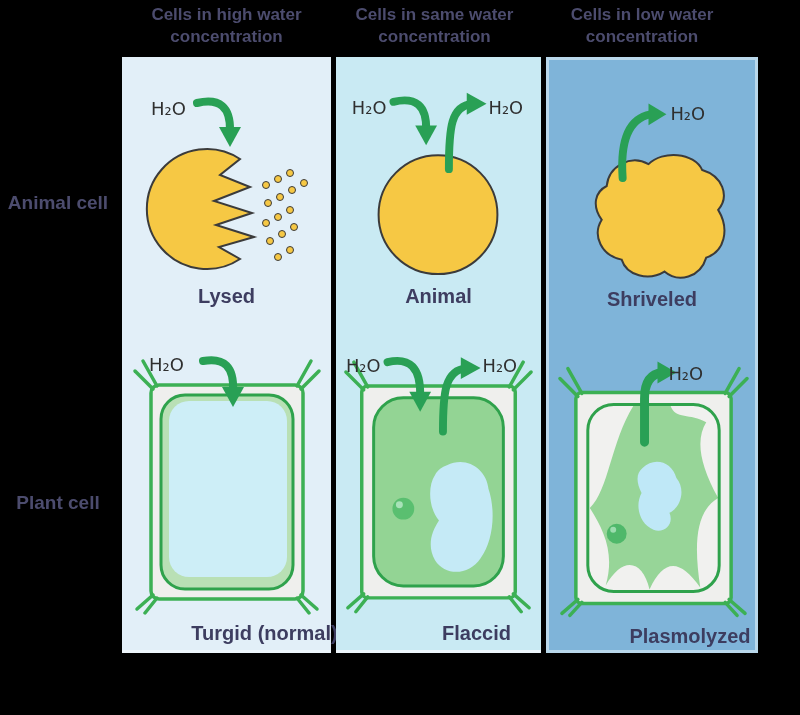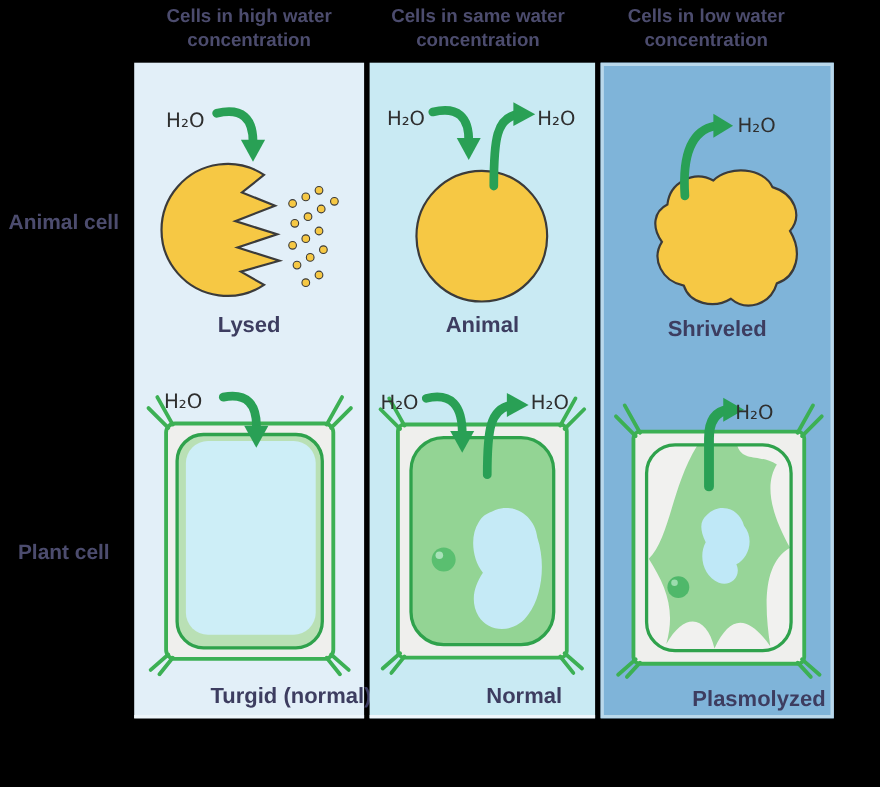--- a/index.html
+++ b/index.html
@@ -139,21 +139,21 @@
         <path class="arrow" d="M 52 14 Q 86 6 85 48"></path>
         <polygon class="arrowhead" points="85,64 74,44 96,44"></polygon>
       </g>
       <g>
         <path class="arrow" d="M 108 84 C 108 44 110 22 132 20"></path>
         <polygon class="arrowhead" points="146,20 126,9 126,31"></polygon>
       </g>
       <text class="h2o" x="10" y="24">H₂O</text>
       <text class="h2o" x="148" y="24">H₂O</text>
     </svg>
-    <div class="caption cap-plant">Normal</div>
+    <div class="caption cap-plant">Flaccid</div>
   </div>
 
   <div class="panel panel-low">
 
     <svg class="figure fig-animal" viewBox="0 0 207 210">
       <path class="cellfill" d="M 58 106 C 60 86 82 74 100 84 C 114 70 146 72 154 90 C 174 96 182 116 170 130 C 182 150 176 172 158 178 C 152 198 130 204 116 192 C 100 202 78 196 73 180 C 53 176 43 156 53 140 C 43 126 46 112 58 106 Z"></path>
       <g>
         <path class="arrow" d="M 74 98 Q 70 40 102 34"></path>
         <polygon class="arrowhead" points="118,34 100,23 100,45"></polygon>
       </g>

